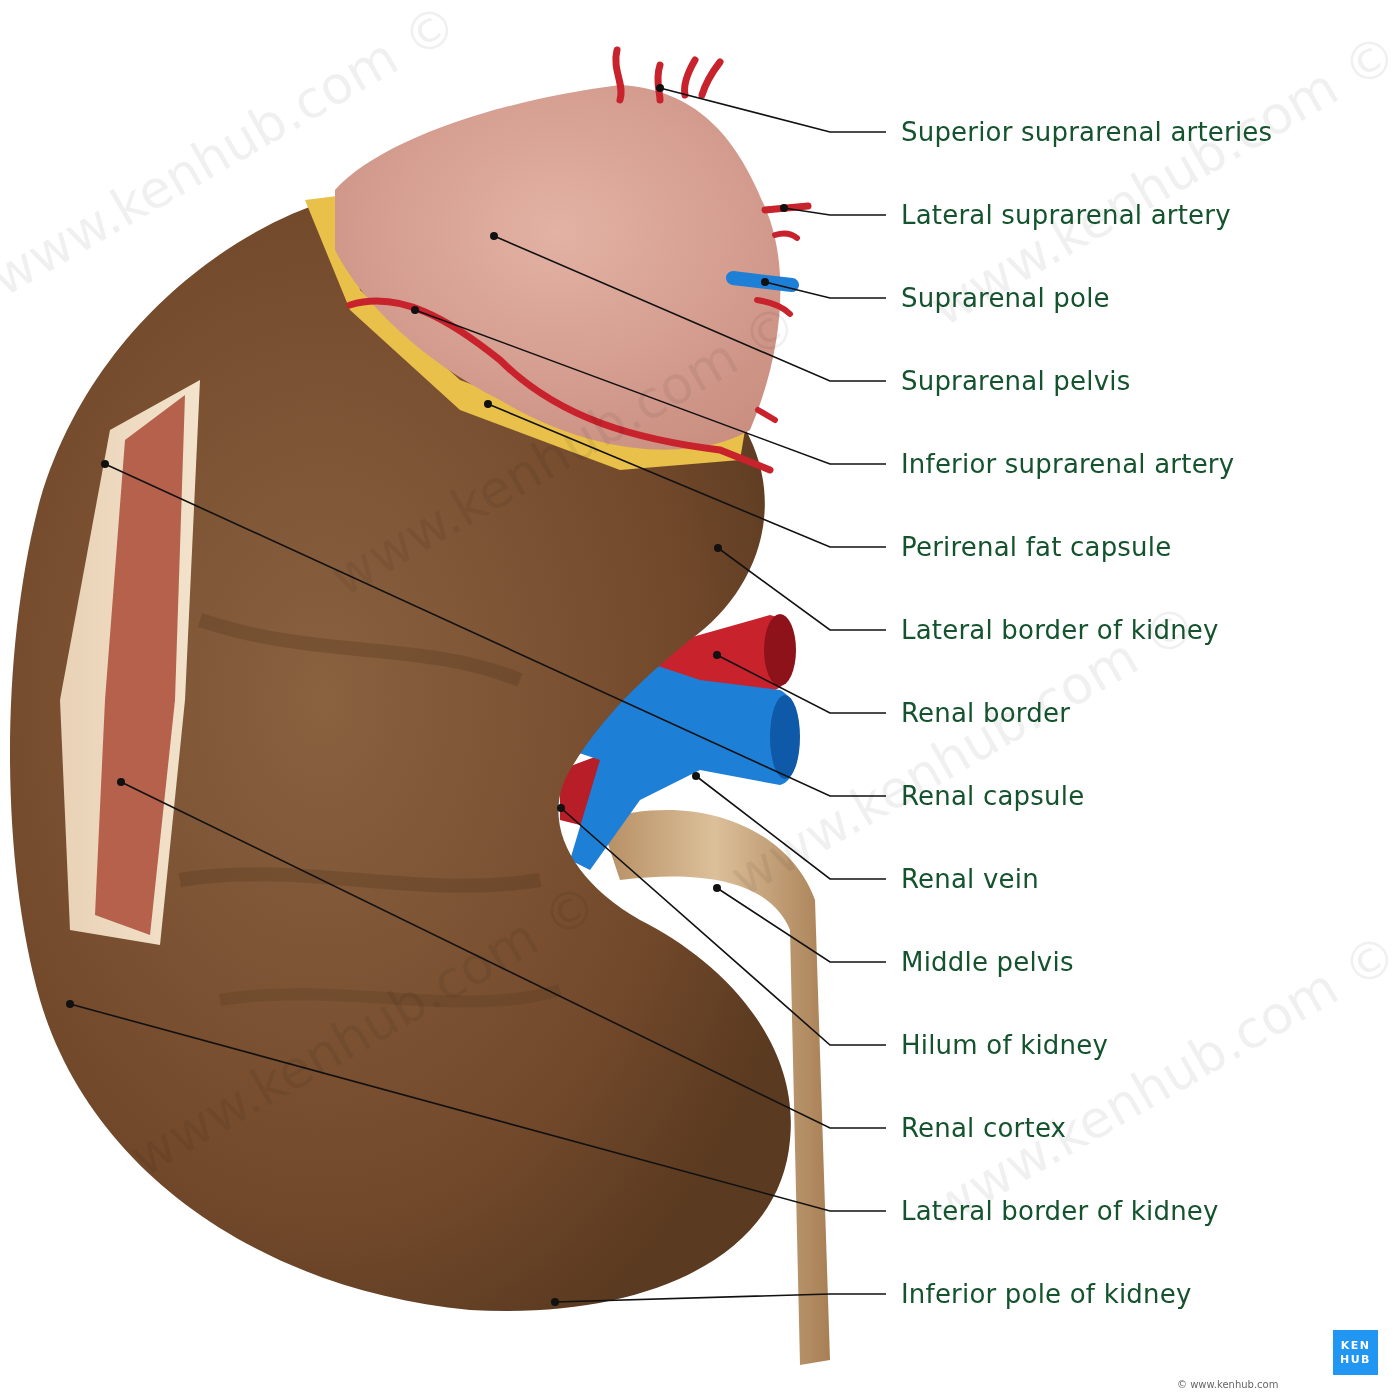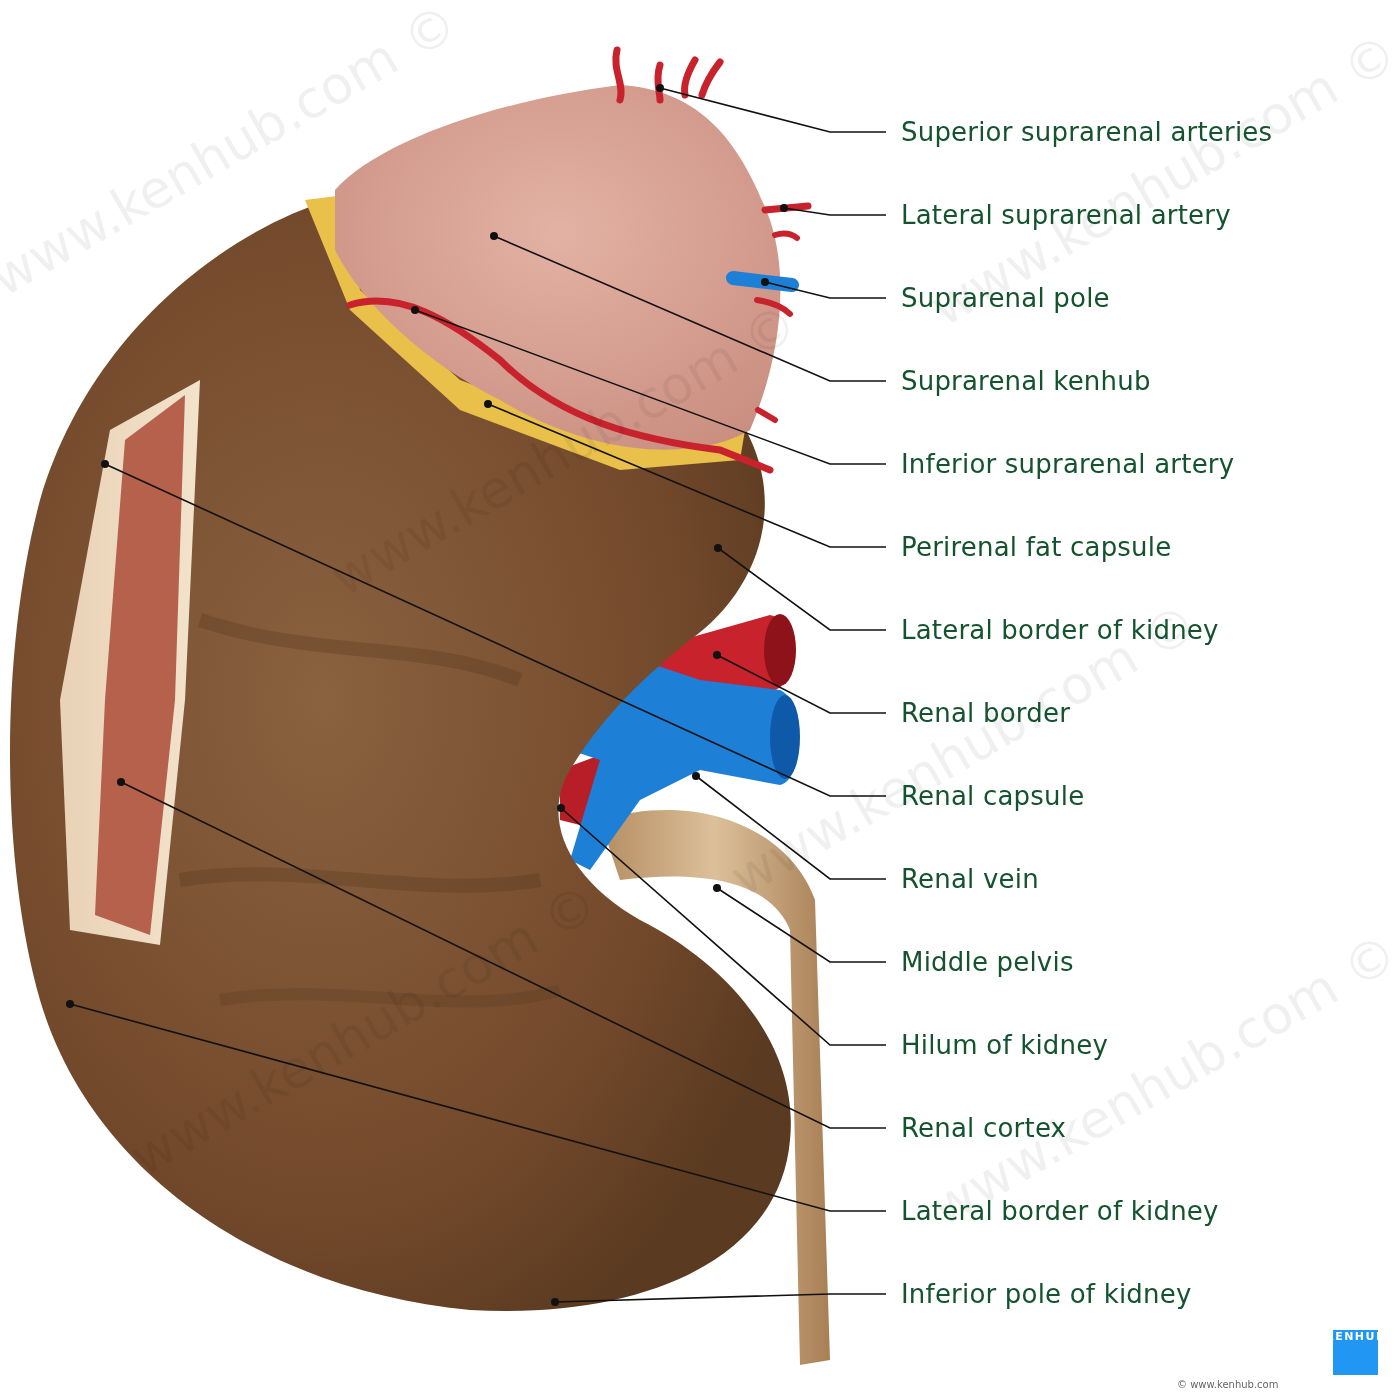--- a/index.html
+++ b/index.html
@@ -1,20 +1,20 @@
 <!DOCTYPE html>
 <html><head>
   <meta charset="utf-8">
   <style>
     html, body { margin: 0; padding: 0; }
     body { width: 1400px; height: 1400px; background: #ffffff; position: relative; overflow: hidden; font-family: "DejaVu Sans", sans-serif; }
     #illustration { position: absolute; left: 0; top: 0; width: 1400px; height: 1400px; }
     .label { position: absolute; left: 901px; font-size: 26px; color: #14532d; line-height: 30px; white-space: nowrap; letter-spacing: 0.2px; }
     .watermark { position: absolute; font-size: 52px; color: rgba(0,0,0,0.06); transform: rotate(-30deg); white-space: nowrap; pointer-events: none; }
-    .logo { position: absolute; left: 1333px; top: 1330px; width: 45px; height: 45px; background: #2196f3; color: #fff; font-size: 11px; font-weight: bold; letter-spacing: 1.5px; line-height: 14px; text-align: center; display: flex; flex-direction: row; justify-content: center; }
+    .logo { position: absolute; left: 1333px; top: 1330px; width: 45px; height: 45px; background: #2196f3; color: #fff; font-size: 11px; font-weight: bold; letter-spacing: 1.5px; line-height: 14px; text-align: center; display: flex; flex-direction: column; justify-content: center; }
     .copyright { position: absolute; left: 1177px; top: 1379px; font-size: 10px; color: #666; }
   </style>
 </head>
 <body>
 
 <svg id="illustration" viewBox="0 0 1400 1400" xmlns="http://www.w3.org/2000/svg">
   <defs>
     <radialGradient id="kidGrad" cx="0.4" cy="0.45" r="0.65">
       <stop offset="0" stop-color="#8a6240"></stop>
       <stop offset="0.7" stop-color="#73492b"></stop>
@@ -106,21 +106,21 @@
 <div class="watermark" style="left:-40px;top:120px;">www.kenhub.com ©</div>
 <div class="watermark" style="left:300px;top:420px;">www.kenhub.com ©</div>
 <div class="watermark" style="left:700px;top:720px;">www.kenhub.com ©</div>
 <div class="watermark" style="left:900px;top:150px;">www.kenhub.com ©</div>
 <div class="watermark" style="left:100px;top:1000px;">www.kenhub.com ©</div>
 <div class="watermark" style="left:900px;top:1050px;">www.kenhub.com ©</div>
 
 <div class="label" style="top:117px">Superior suprarenal arteries</div>
 <div class="label" style="top:200px">Lateral suprarenal artery</div>
 <div class="label" style="top:283px">Suprarenal pole</div>
-<div class="label" style="top:366px">Suprarenal kenhub</div>
+<div class="label" style="top:366px">Suprarenal pelvis</div>
 <div class="label" style="top:449px">Inferior suprarenal artery</div>
 <div class="label" style="top:532px">Perirenal fat capsule</div>
 <div class="label" style="top:615px">Lateral border of kidney</div>
 <div class="label" style="top:698px">Renal border</div>
 <div class="label" style="top:781px">Renal capsule</div>
 <div class="label" style="top:864px">Renal vein</div>
 <div class="label" style="top:947px">Middle pelvis</div>
 <div class="label" style="top:1030px">Hilum of kidney</div>
 <div class="label" style="top:1113px">Renal cortex</div>
 <div class="label" style="top:1196px">Lateral border of kidney</div>

